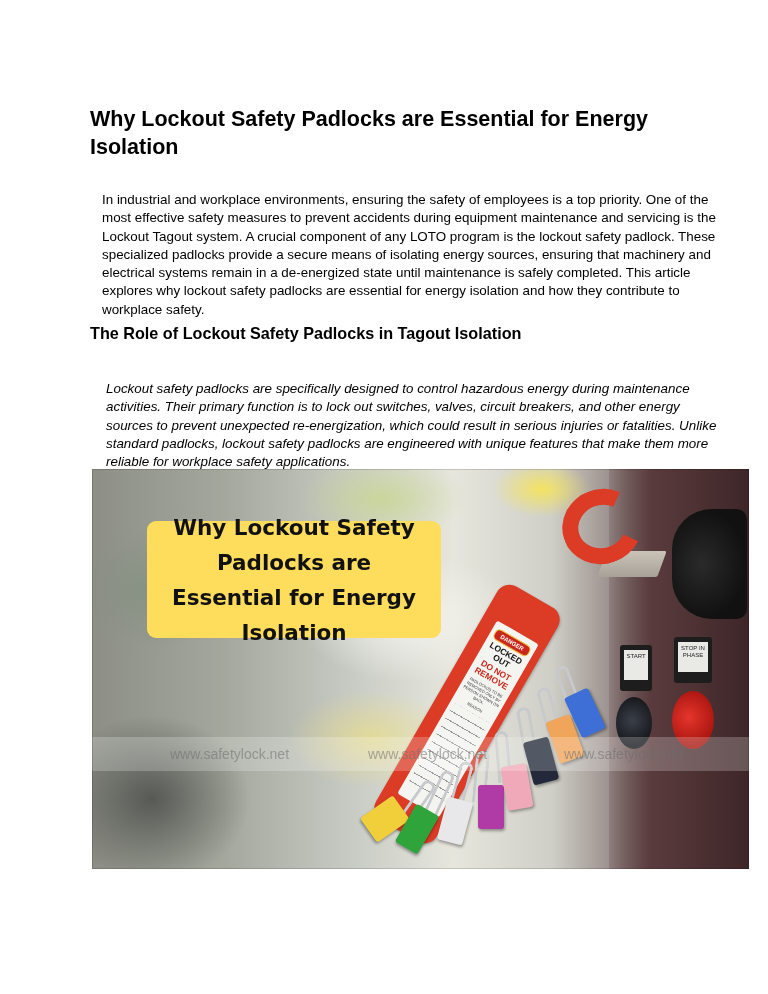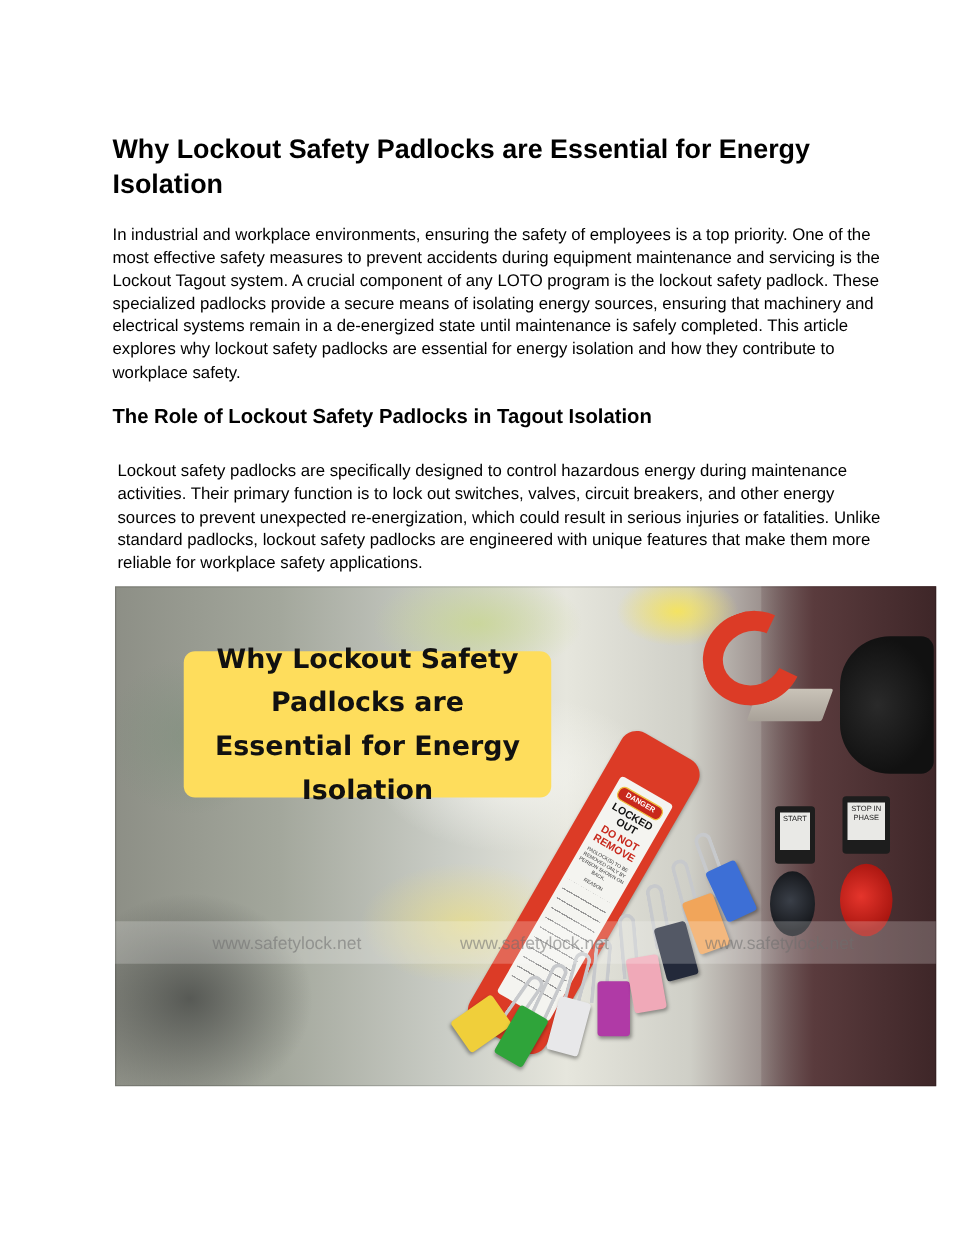--- a/index.html
+++ b/index.html
@@ -1,20 +1,20 @@
 <!DOCTYPE html>
 <html><head>
 <meta charset="utf-8">
 <style>
   html, body { margin: 0; padding: 0; background: #ffffff; }
   body { width: 768px; height: 994px; position: relative; overflow: hidden; font-family: "Liberation Sans", sans-serif; color: #000; }
   h1 { position: absolute; left: 90px; top: 105px; width: 620px; margin: 0; font-family: "Liberation Sans", sans-serif; font-weight: bold; font-size: 21.5px; line-height: 28px; color: #000; }
-  .p1 { position: absolute; left: 90px; top: 179px; width: 620px; margin: 0; font-size: 13.4px; line-height: 18.3px; color: #000; }
+  .p1 { position: absolute; left: 90px; top: 179px; width: 620px; margin: 12px; font-size: 13.4px; line-height: 18.3px; color: #000; }
   h2 { position: absolute; left: 90px; top: 322px; width: 620px; margin: 0; font-weight: bold; font-size: 16.2px; line-height: 22px; color: #000; }
-  .p2 { position: absolute; left: 90px; top: 364px; width: 620px; margin: 4px; font-size: 13.4px; line-height: 18.3px; color: #000; }
+  .p2 { position: absolute; left: 90px; top: 364px; width: 620px; margin: 16px; font-size: 13.4px; line-height: 18.3px; color: #000; font-style: italic; }
 
   .hero { position: absolute; left: 92px; top: 469px; width: 657px; height: 400px; overflow: hidden;
           background: linear-gradient(90deg, #8d8f86 0%, #a3a79c 20%, #c9ccc5 40%, #e6e6dd 55%, #cfcfc7 70%, #8a7b7a 82%, #4a2e30 100%); }
   .hero .blur1 { position: absolute; left: 0; top: 0; width: 657px; height: 400px;
           background:
             radial-gradient(ellipse 120px 60px at 290px 30px, rgba(200,215,140,0.75), transparent 70%),
             radial-gradient(ellipse 70px 40px at 450px 20px, rgba(250,230,80,0.85), transparent 70%),
             radial-gradient(ellipse 160px 90px at 320px 150px, rgba(245,245,240,0.9), transparent 70%),
             radial-gradient(ellipse 120px 70px at 280px 270px, rgba(240,225,120,0.6), transparent 70%),
             radial-gradient(ellipse 140px 120px at 60px 330px, rgba(60,62,60,0.7), transparent 70%),

